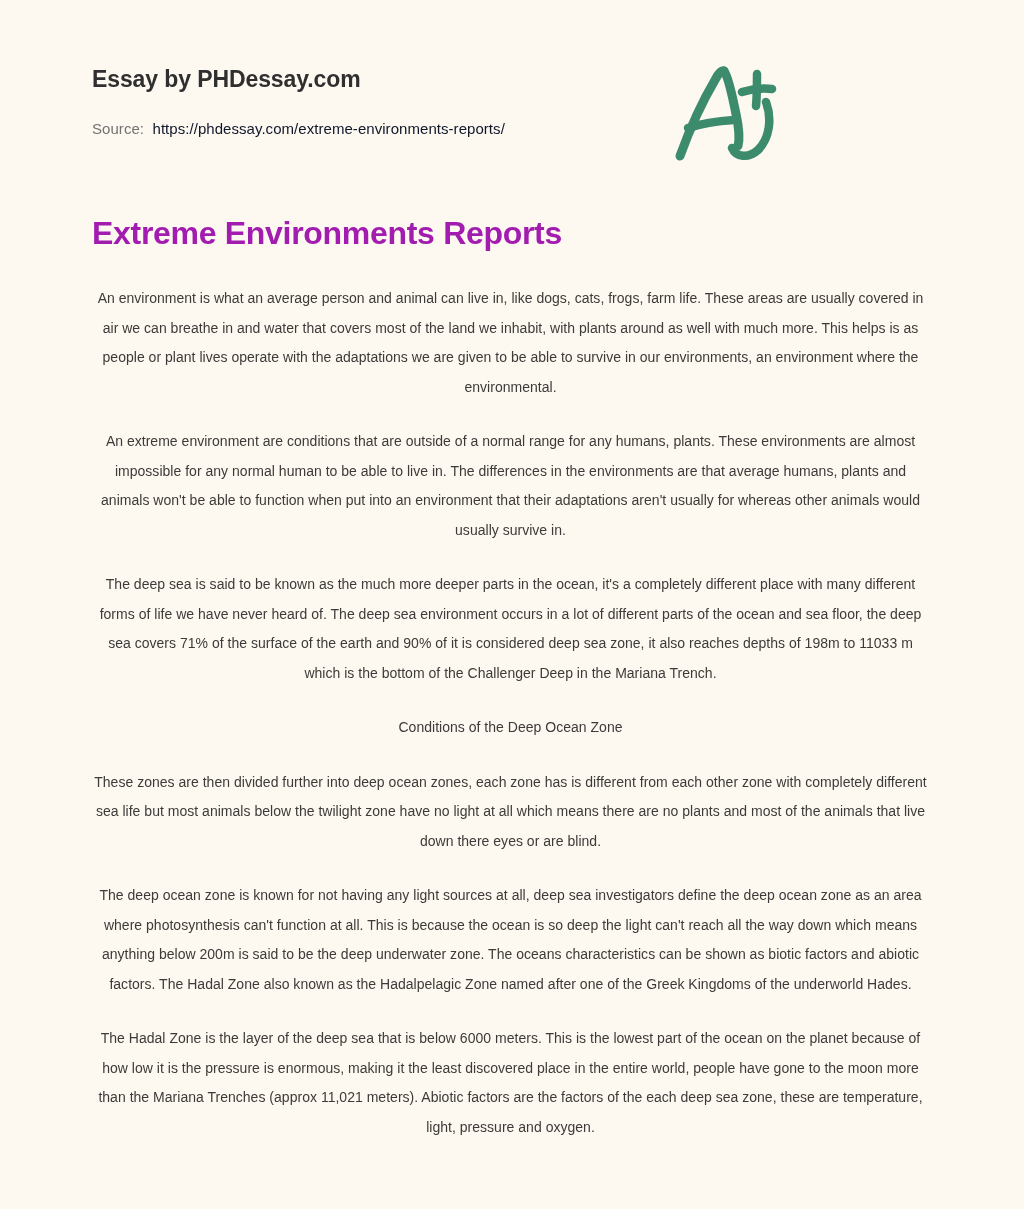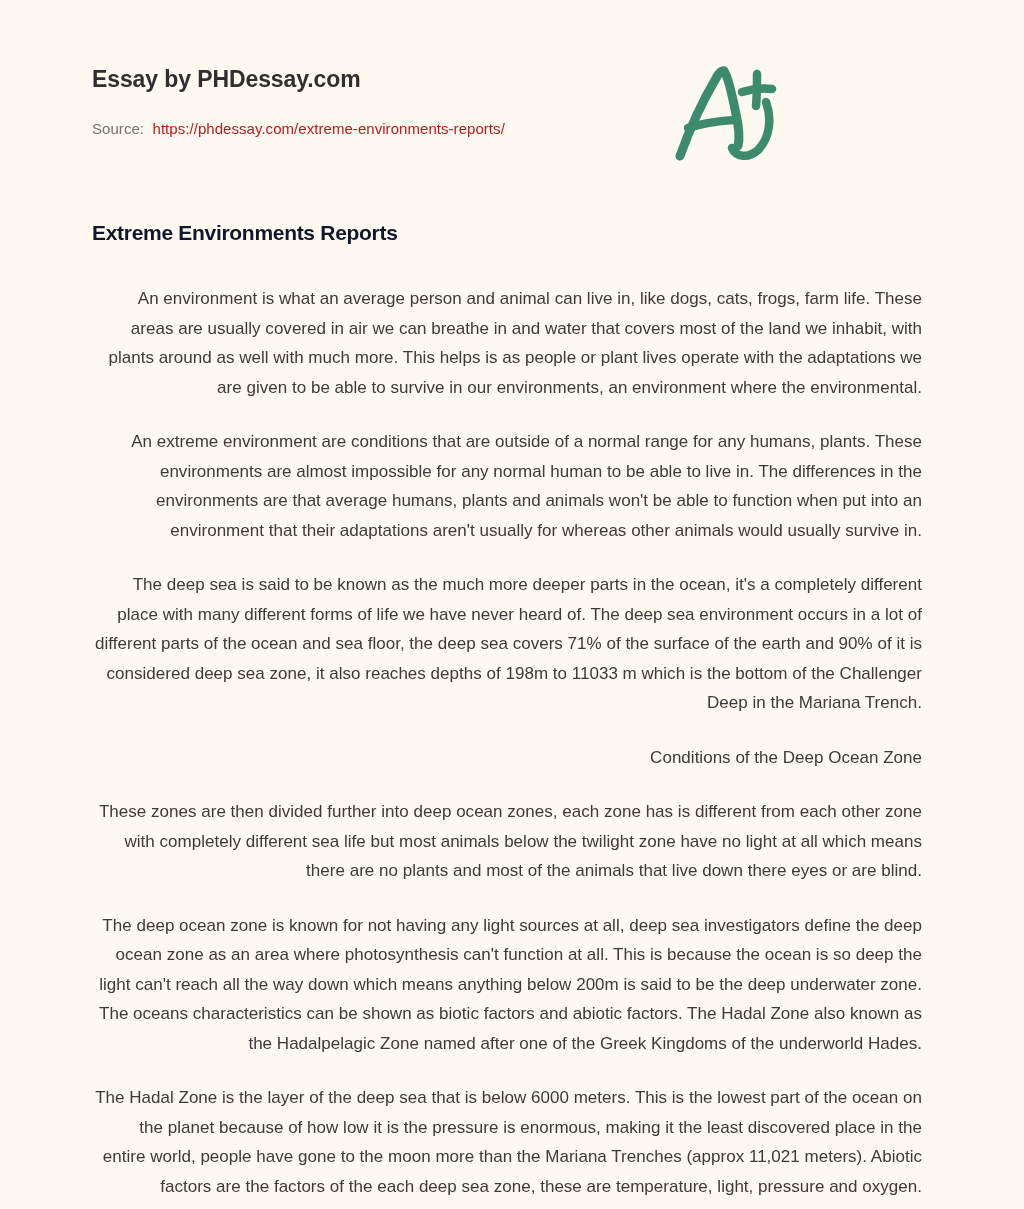--- a/index.html
+++ b/index.html
@@ -53,21 +53,21 @@
     color: #7c7c78;
     white-space: nowrap;
     letter-spacing: 0.05px;
   }
 
   .source-label {
     color: #737373;
   }
 
   .source-url {
-    color: #b91c1c;
+    color: #0f172a;
     text-decoration: none;
   }
 
   
   .logo {
     position: absolute;
     right: 76px;
     top: 62px;
     width: 112px;
     height: 102px;
@@ -81,33 +81,33 @@
   
   .article {
     position: absolute;
     left: 92px;
     top: 216px;
     width: 845px;
   }
 
   .article-title {
     margin: 0 0 34px 0;
-    font-size: 21px;
+    font-size: 32px;
     line-height: 34px;
     font-weight: bold;
-    color: #0f172a;
+    color: #a21caf;
     letter-spacing: -0.3px;
   }
 
   .para {
-    margin: 0 15px 25px 0;
-    font-size: 17px;
+    margin: 0 8px 25px 0;
+    font-size: 14px;
     line-height: 29.5px;
     color: #3d3b39;
-    text-align: right;
+    text-align: center;
     letter-spacing: 0.02px;
   }
 
   .para:last-child {
     margin-bottom: 0;
   }
 </style>
 </head>
 <body>
 

